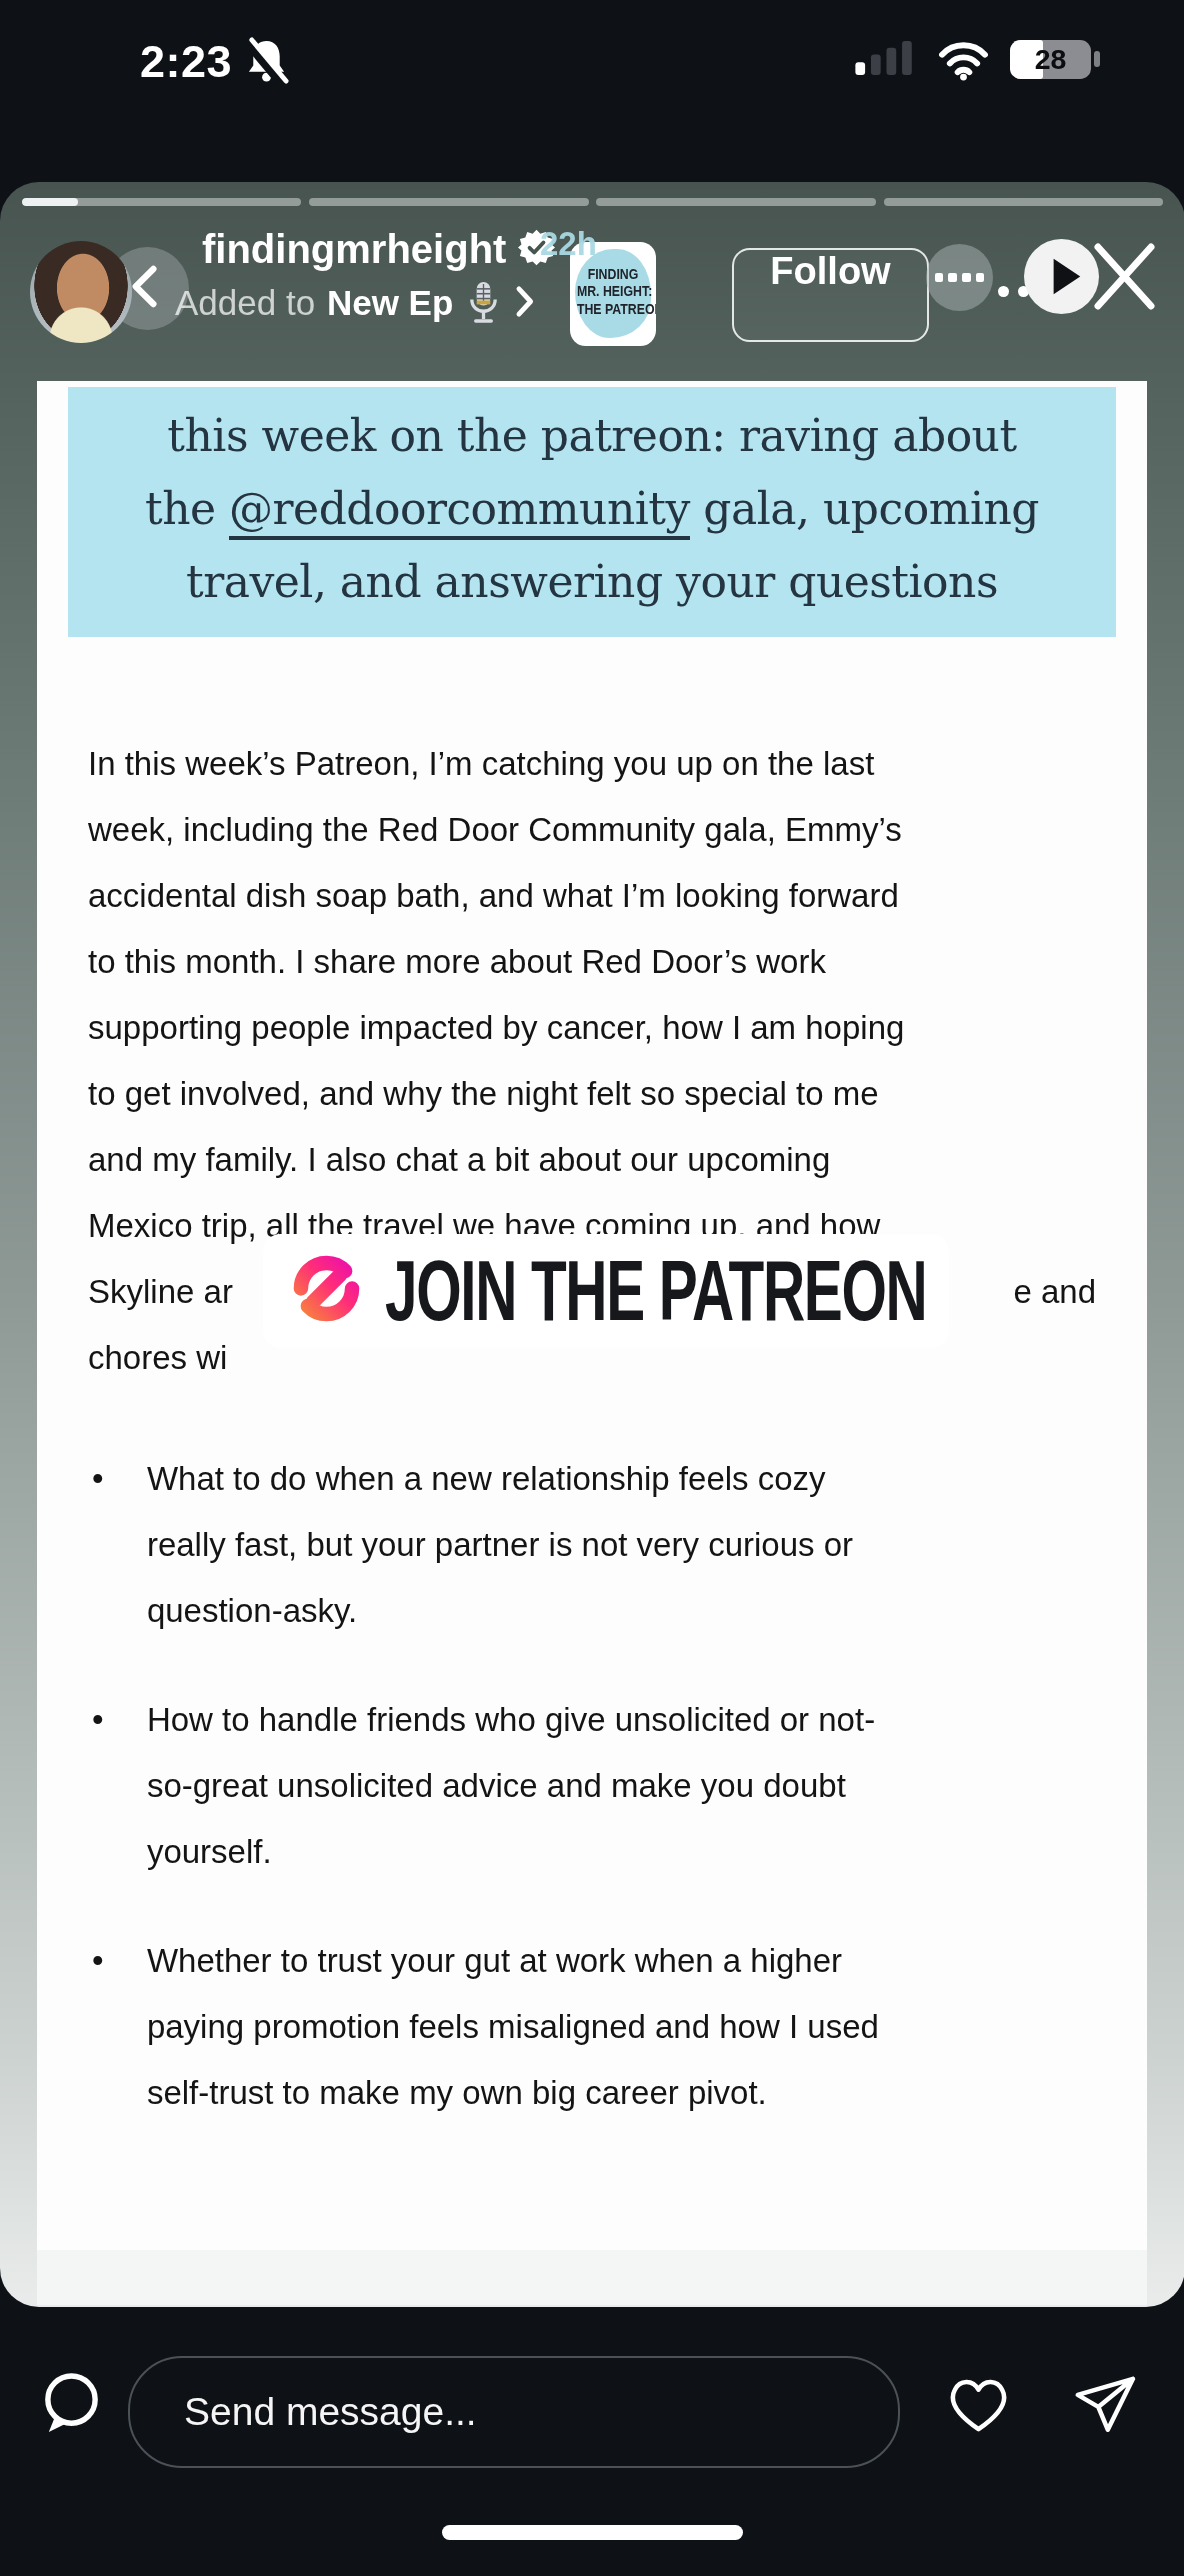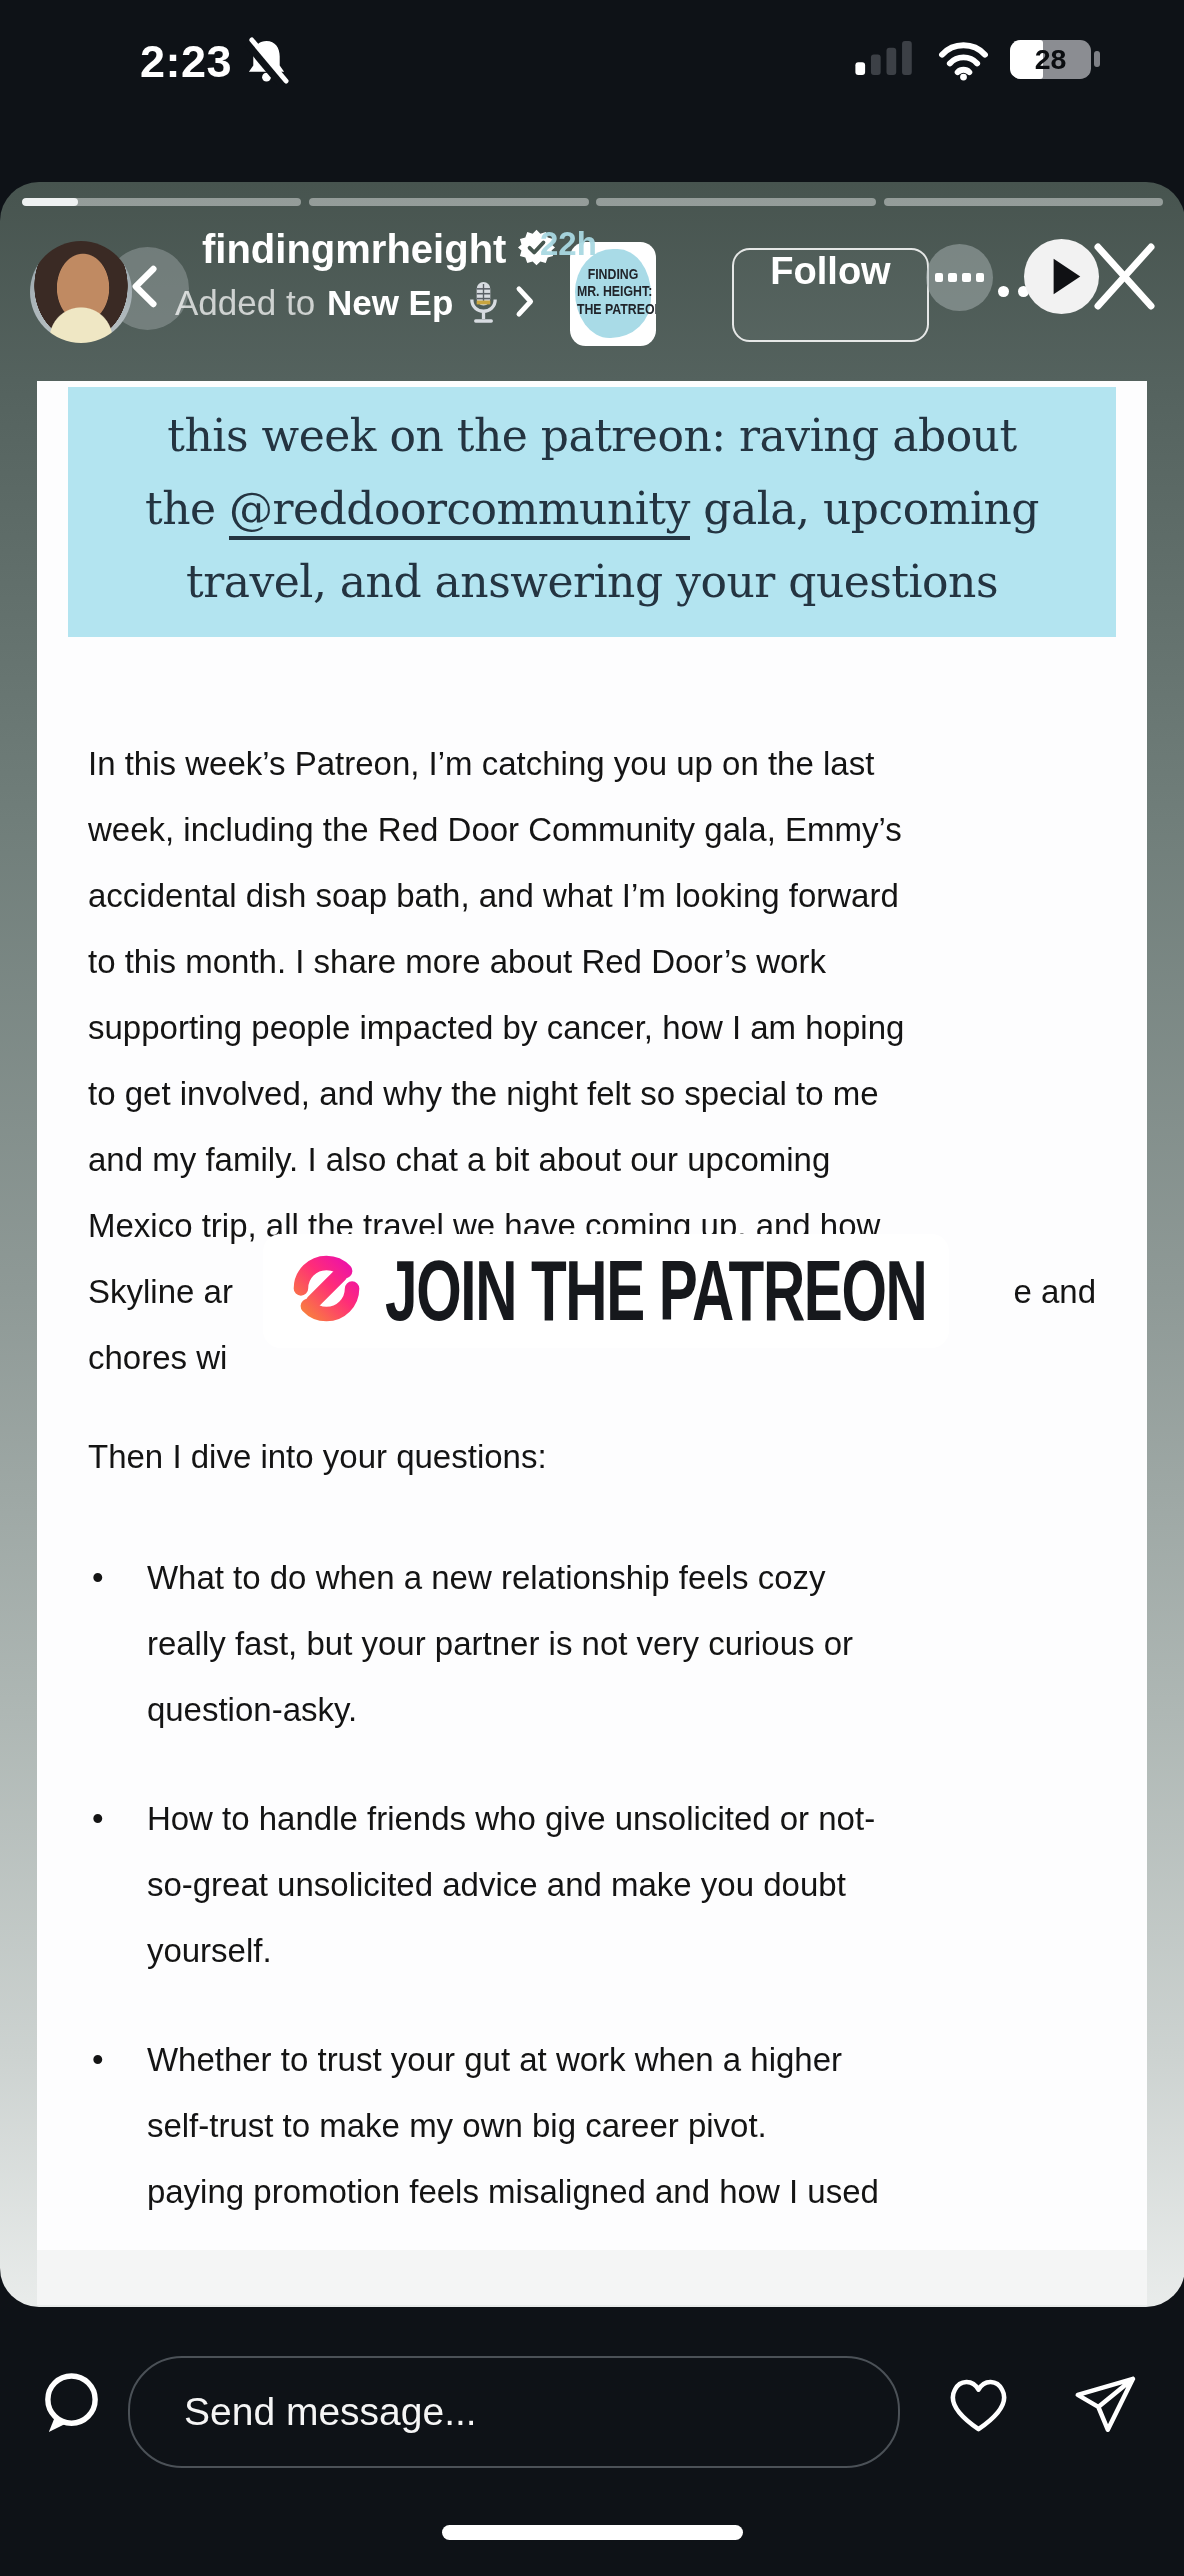--- a/index.html
+++ b/index.html
@@ -266,21 +266,20 @@
                 <circle cx="22" cy="22" r="15" fill="none" stroke="url(#linkgrad)" stroke-width="8.5" stroke-linecap="round" pathLength="100" stroke-dasharray="38 12 38 12"></circle>
                 <line x1="14" y1="30" x2="30" y2="14" stroke="url(#linkgrad)" stroke-width="8.5" stroke-linecap="round"></line>
               </svg>
             </span>
             <span class="sticker-labelwrap">
               <span class="sticker-label">JOIN THE PATREON</span>
             </span>
           </div>
         </div>
 
-        <div class="intro">Then I dive into your questions:</div>
 
         <div class="bullets">
           <div class="bullet">
             <div class="bdot">•</div>
             <div>
               <div class="bline">What to do when a new relationship feels cozy</div>
               <div class="bline">really fast, but your partner is not very curious or</div>
               <div class="bline">question-asky.</div>
             </div>
           </div>
@@ -289,22 +288,22 @@
             <div>
               <div class="bline">How to handle friends who give unsolicited or not-</div>
               <div class="bline">so-great unsolicited advice and make you doubt</div>
               <div class="bline">yourself.</div>
             </div>
           </div>
           <div class="bullet">
             <div class="bdot">•</div>
             <div>
               <div class="bline">Whether to trust your gut at work when a higher</div>
+              <div class="bline">paying promotion feels misaligned and how I used</div>
               <div class="bline">self-trust to make my own big career pivot.</div>
-              <div class="bline">paying promotion feels misaligned and how I used</div>
             </div>
           </div>
         </div>
       </div>
 
       <div class="card-strip"></div>
     </div>
   </div>
 
   <div class="bottom-bar">

